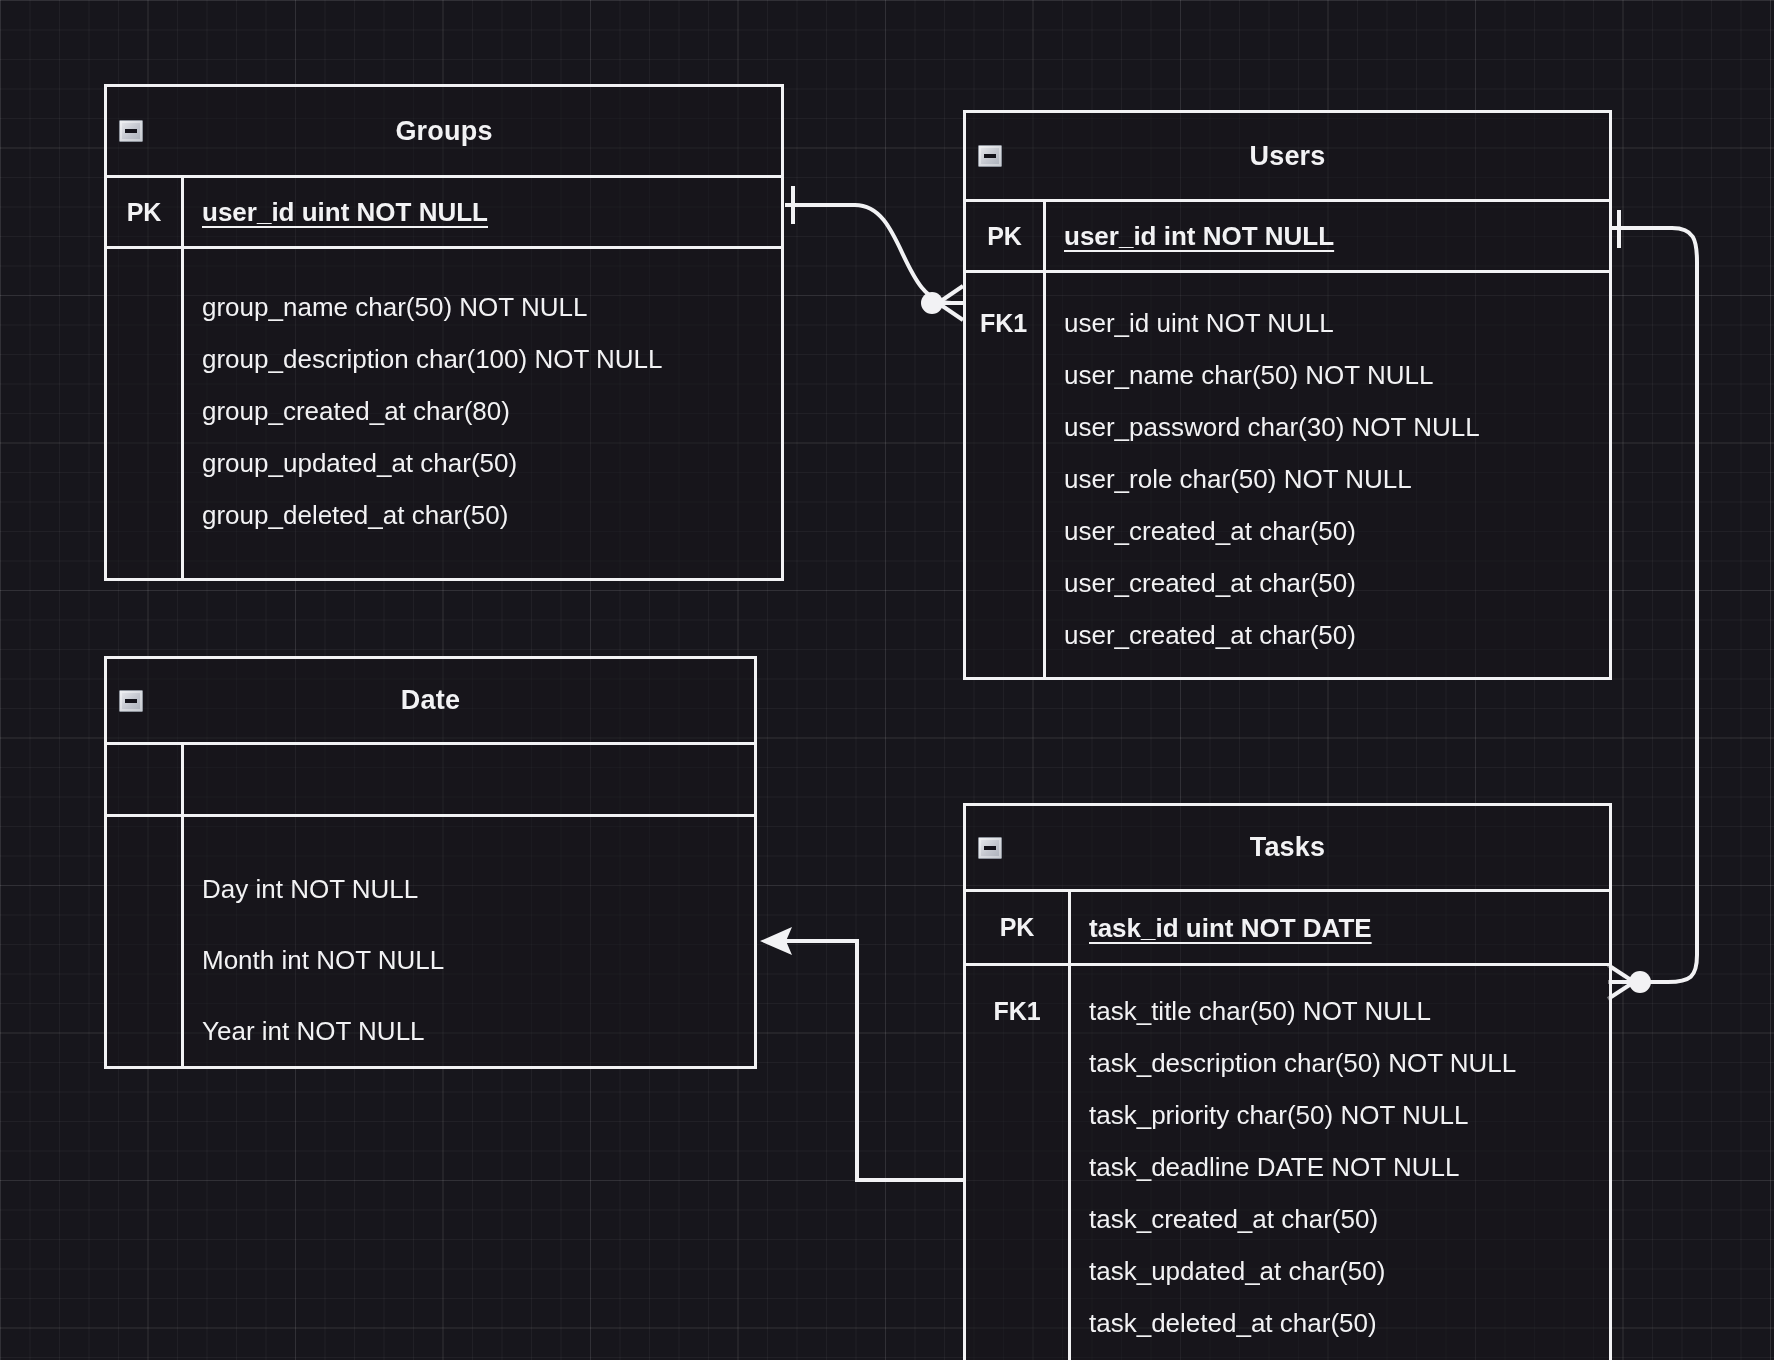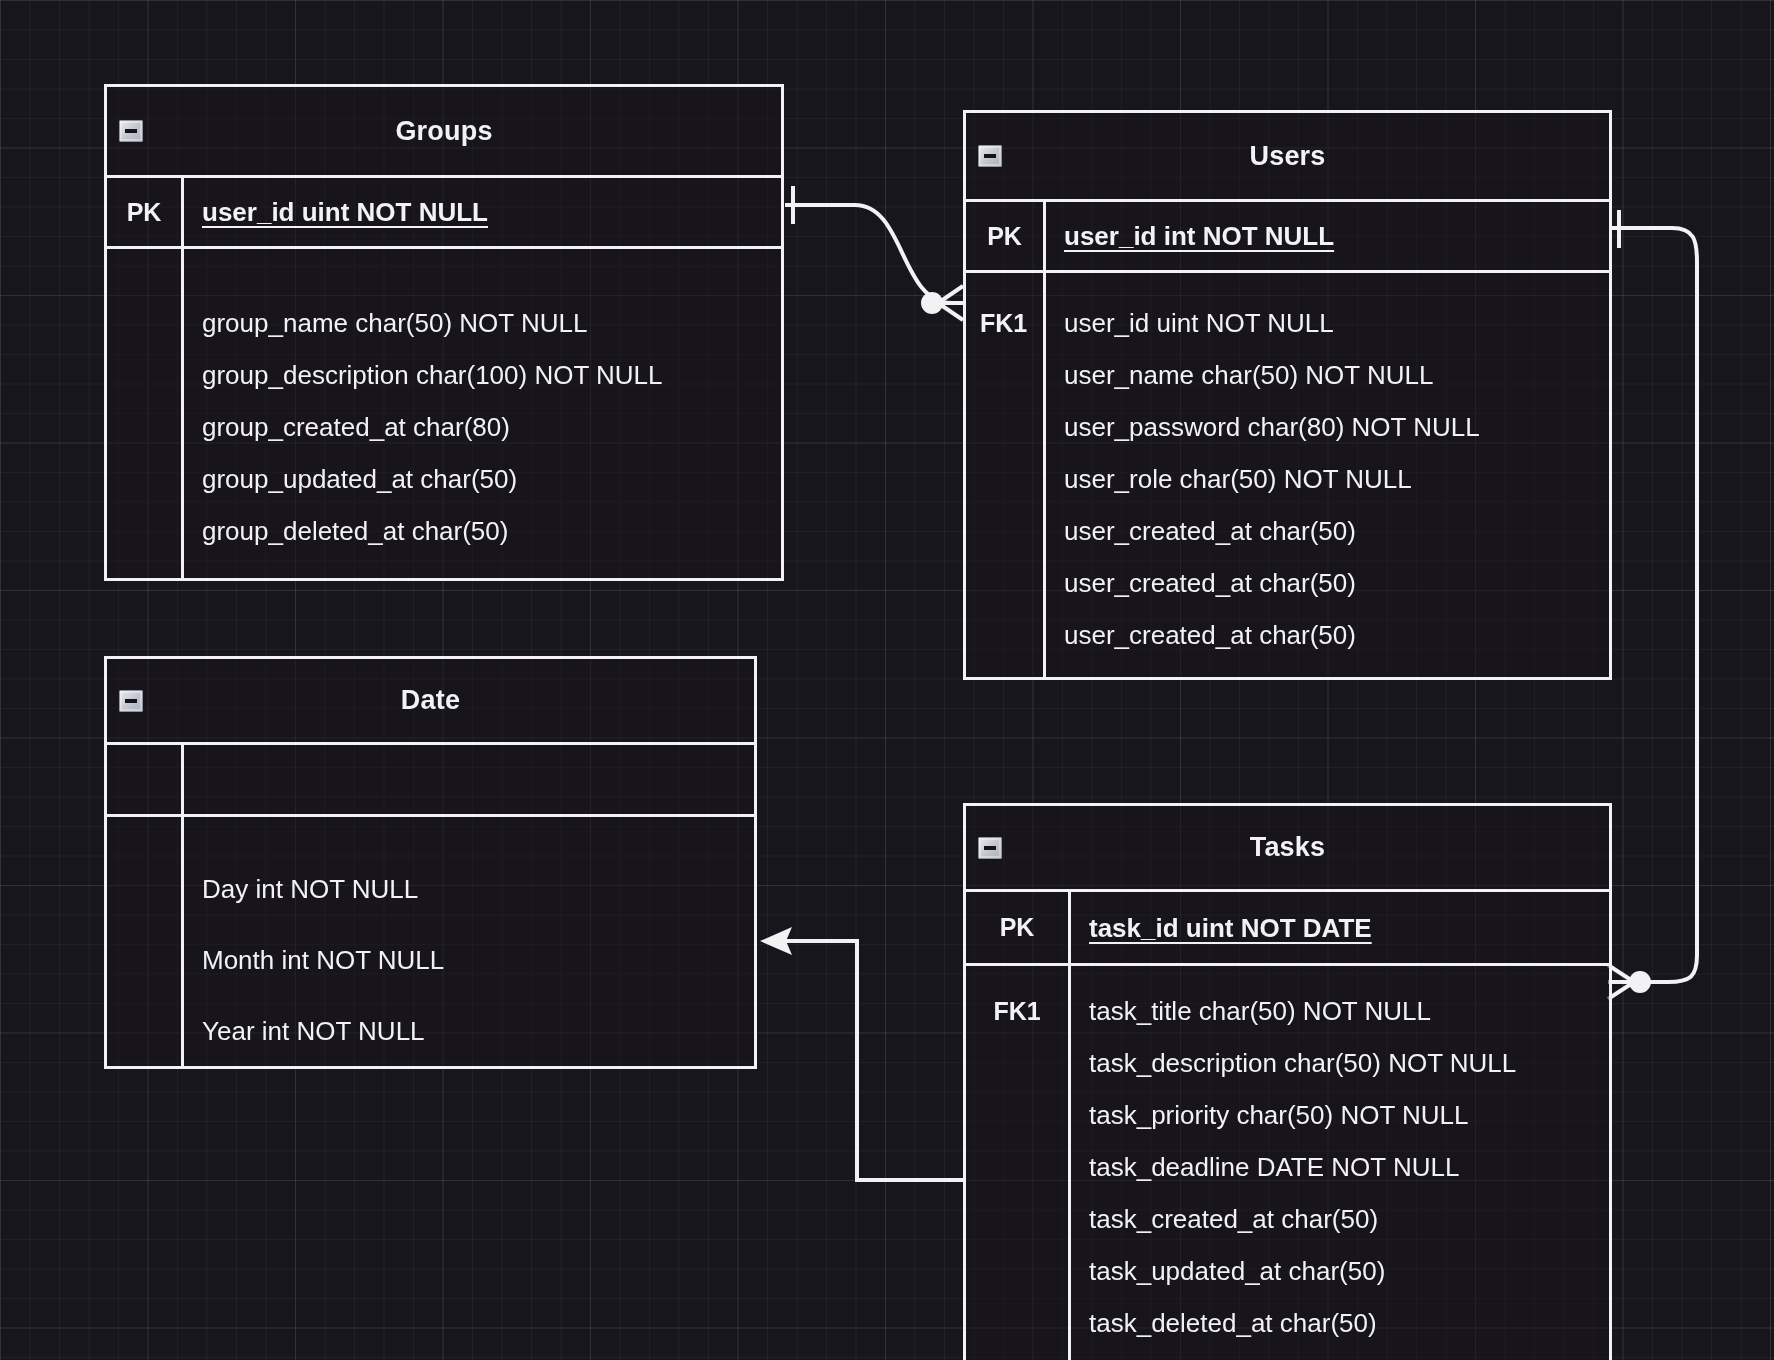--- a/index.html
+++ b/index.html
@@ -198,21 +198,21 @@
           <div class="key-label">PK</div>
         </div>
         <div class="sec-attrs" style="flex:1;">
           <div class="key-label fk"></div>
         </div>
       </div>
       <div class="col-attr">
         <div class="sec-pk" style="height:71px;">
           <div class="pk-attr">user_id uint NOT NULL</div>
         </div>
-        <div class="sec-attrs" style="flex:1; padding-top:22px;margin-top:26px;">
+        <div class="sec-attrs" style="flex:1; padding-top:32px;">
           <div class="attr-row" style="height:52px;">group_name char(50) NOT NULL</div>
           <div class="attr-row" style="height:52px;text-align:center;">group_description char(100) NOT NULL</div>
           <div class="attr-row" style="height:52px;">group_created_at char(80)</div>
           <div class="attr-row" style="height:52px;">group_updated_at char(50)</div>
           <div class="attr-row" style="height:52px;">group_deleted_at char(50)</div>
         </div>
       </div>
     </div>
   </div>
 
@@ -232,21 +232,21 @@
           <div class="key-label fk" style="height:52px; display:flex; align-items:center;">FK1</div>
         </div>
       </div>
       <div class="col-attr">
         <div class="sec-pk" style="height:71px;">
           <div class="pk-attr">user_id int NOT NULL</div>
         </div>
         <div class="sec-attrs" style="flex:1; padding-top:24px;">
           <div class="attr-row" style="height:52px;">user_id uint NOT NULL</div>
           <div class="attr-row" style="height:52px;">user_name char(50) NOT NULL</div>
-          <div class="attr-row" style="height:52px;">user_password char(80) NOT NULL</div>
+          <div class="attr-row" style="height:52px;">user_password char(30) NOT NULL</div>
           <div class="attr-row" style="height:52px;">user_role char(50) NOT NULL</div>
           <div class="attr-row" style="height:52px;">user_created_at char(50)</div>
           <div class="attr-row" style="height:52px;">user_created_at char(50)</div>
           <div class="attr-row" style="height:52px;">user_created_at char(50)</div>
         </div>
       </div>
     </div>
   </div>
 
   <div class="entity" style="left:104px; top:656px; width:653px; height:413px;">

